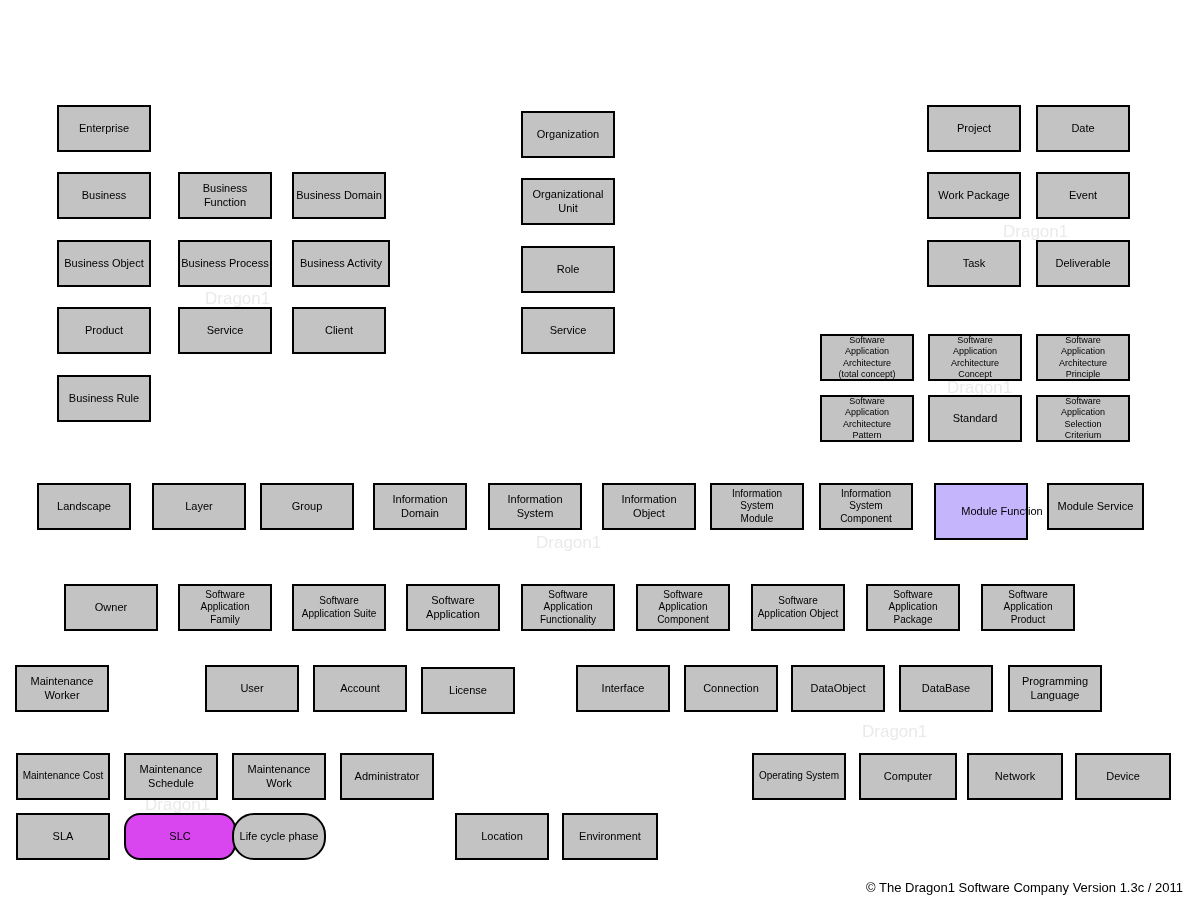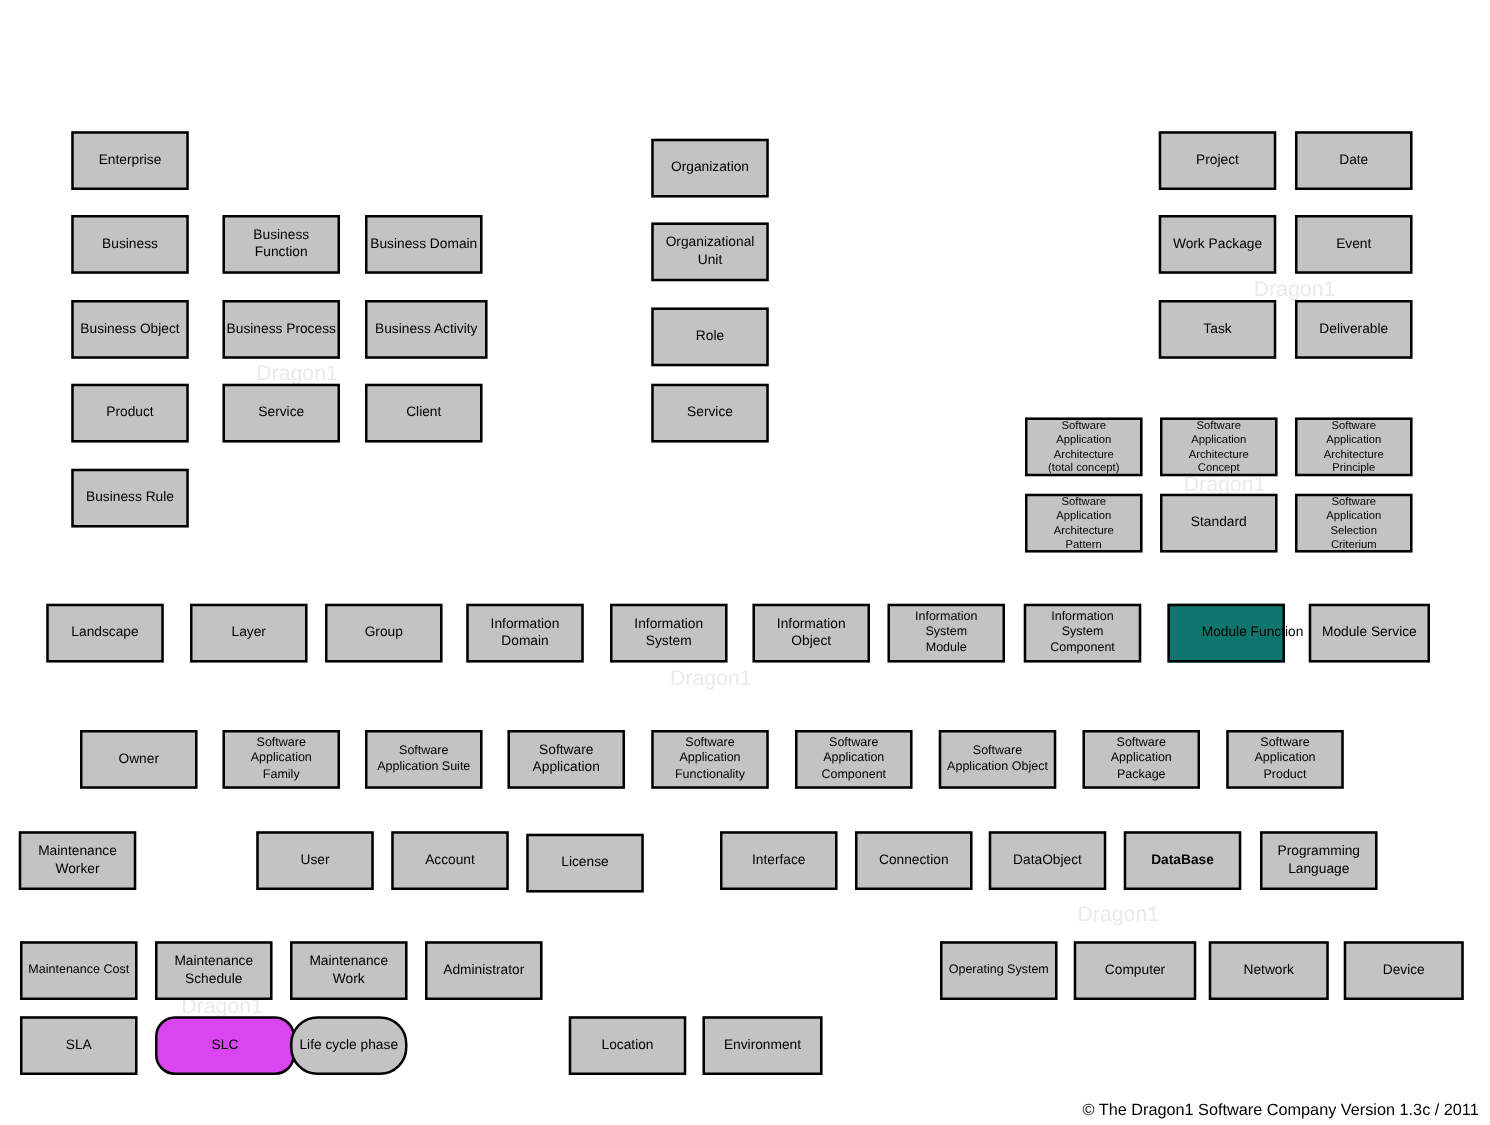--- a/index.html
+++ b/index.html
@@ -99,21 +99,21 @@
       <div class="box" style="left: 488px; top: 483px; width: 94px; height: 47px; background: rgb(195, 195, 195); border-color: rgb(0, 0, 0);">Information
 System</div>
       <div class="box" style="left: 602px; top: 483px; width: 94px; height: 47px; background: rgb(195, 195, 195); border-color: rgb(0, 0, 0);">Information
 Object</div>
       <div class="box" style="left: 710px; top: 483px; width: 94px; height: 47px; font-size: 10px; background: rgb(195, 195, 195); border-color: rgb(0, 0, 0);">Information
 System
 Module</div>
       <div class="box" style="left: 819px; top: 483px; width: 94px; height: 47px; font-size: 10px; background: rgb(195, 195, 195); border-color: rgb(0, 0, 0);">Information
 System
 Component</div>
-      <div class="box" style="left: 934px; top: 483px; width: 94px; height: 47px; background: #0f766e; border-color: rgb(0, 0, 0); padding-left: 42px;">Module Function</div>
+      <div class="box" style="left: 934px; top: 483px; width: 94px; height: 57px; background: #c4b5fd; border-color: rgb(0, 0, 0); padding-left: 42px;">Module Function</div>
       <div class="box" style="left: 1047px; top: 483px; width: 97px; height: 47px; background: rgb(195, 195, 195); border-color: rgb(0, 0, 0);">Module Service</div>
       <div class="box" style="left: 64px; top: 584px; width: 94px; height: 47px; background: rgb(195, 195, 195); border-color: rgb(0, 0, 0);">Owner</div>
       <div class="box" style="left: 178px; top: 584px; width: 94px; height: 47px; font-size: 10px; background: rgb(195, 195, 195); border-color: rgb(0, 0, 0);">Software
 Application
 Family</div>
       <div class="box" style="left: 292px; top: 584px; width: 94px; height: 47px; font-size: 10px; background: rgb(195, 195, 195); border-color: rgb(0, 0, 0);">Software
 Application Suite</div>
       <div class="box" style="left: 406px; top: 584px; width: 94px; height: 47px; background: rgb(195, 195, 195); border-color: rgb(0, 0, 0);">Software
 Application</div>
       <div class="box" style="left: 521px; top: 584px; width: 94px; height: 47px; font-size: 10px; background: rgb(195, 195, 195); border-color: rgb(0, 0, 0);">Software
@@ -131,21 +131,21 @@
 Application
 Product</div>
       <div class="box" style="left: 15px; top: 665px; width: 94px; height: 47px; background: rgb(195, 195, 195); border-color: rgb(0, 0, 0);">Maintenance
 Worker</div>
       <div class="box" style="left: 205px; top: 665px; width: 94px; height: 47px; background: rgb(195, 195, 195); border-color: rgb(0, 0, 0);">User</div>
       <div class="box" style="left: 313px; top: 665px; width: 94px; height: 47px; background: rgb(195, 195, 195); border-color: rgb(0, 0, 0);">Account</div>
       <div class="box" style="left: 421px; top: 667px; width: 94px; height: 47px; background: rgb(195, 195, 195); border-color: rgb(0, 0, 0);">License</div>
       <div class="box" style="left: 576px; top: 665px; width: 94px; height: 47px; background: rgb(195, 195, 195); border-color: rgb(0, 0, 0);">Interface</div>
       <div class="box" style="left: 684px; top: 665px; width: 94px; height: 47px; background: rgb(195, 195, 195); border-color: rgb(0, 0, 0);">Connection</div>
       <div class="box" style="left: 791px; top: 665px; width: 94px; height: 47px; background: rgb(195, 195, 195); border-color: rgb(0, 0, 0);">DataObject</div>
-      <div class="box" style="left: 899px; top: 665px; width: 94px; height: 47px; background: rgb(195, 195, 195); border-color: rgb(0, 0, 0); font-weight: bold;">DataBase</div>
+      <div class="box" style="left: 899px; top: 665px; width: 94px; height: 47px; background: rgb(195, 195, 195); border-color: rgb(0, 0, 0);">DataBase</div>
       <div class="box" style="left: 1008px; top: 665px; width: 94px; height: 47px; background: rgb(195, 195, 195); border-color: rgb(0, 0, 0);">Programming
 Language</div>
       <div class="box" style="left: 16px; top: 753px; width: 94px; height: 47px; font-size: 10px; background: rgb(195, 195, 195); border-color: rgb(0, 0, 0);">Maintenance Cost</div>
       <div class="box" style="left: 124px; top: 753px; width: 94px; height: 47px; background: rgb(195, 195, 195); border-color: rgb(0, 0, 0);">Maintenance
 Schedule</div>
       <div class="box" style="left: 232px; top: 753px; width: 94px; height: 47px; background: rgb(195, 195, 195); border-color: rgb(0, 0, 0);">Maintenance
 Work</div>
       <div class="box" style="left: 340px; top: 753px; width: 94px; height: 47px; background: rgb(195, 195, 195); border-color: rgb(0, 0, 0);">Administrator</div>
       <div class="box" style="left: 752px; top: 753px; width: 94px; height: 47px; font-size: 10px; background: rgb(195, 195, 195); border-color: rgb(0, 0, 0);">Operating System</div>
       <div class="box" style="left: 859px; top: 753px; width: 98px; height: 47px; background: rgb(195, 195, 195); border-color: rgb(0, 0, 0);">Computer</div>

